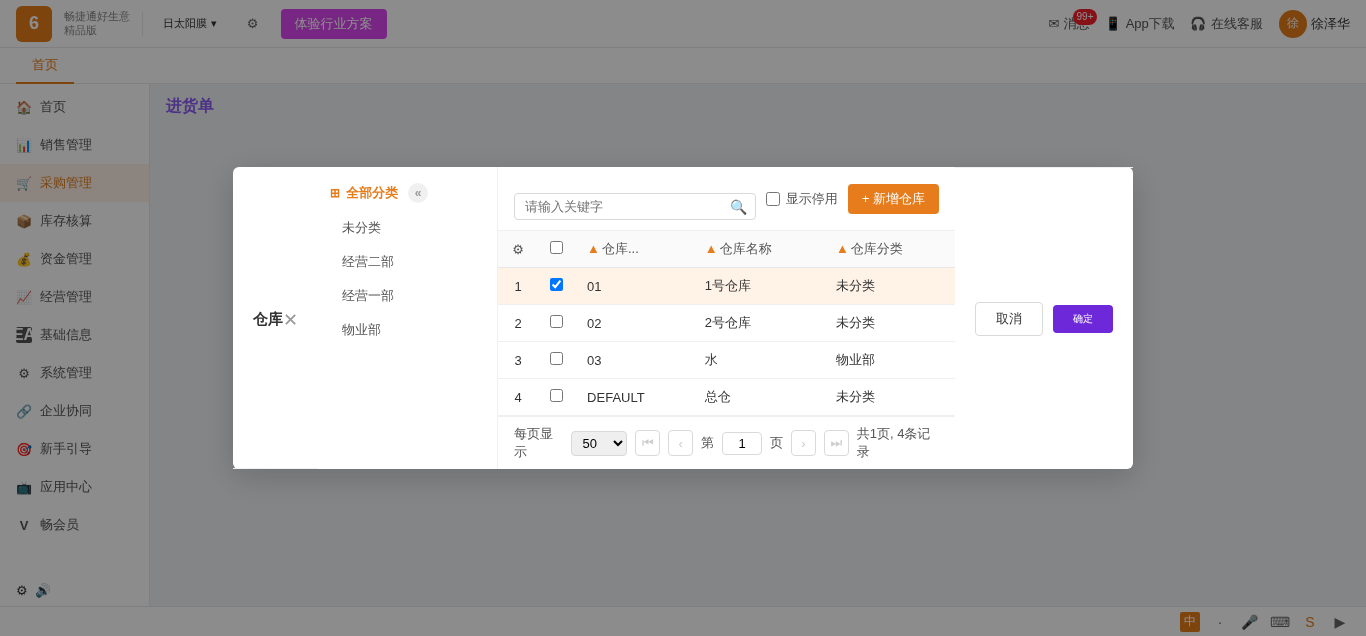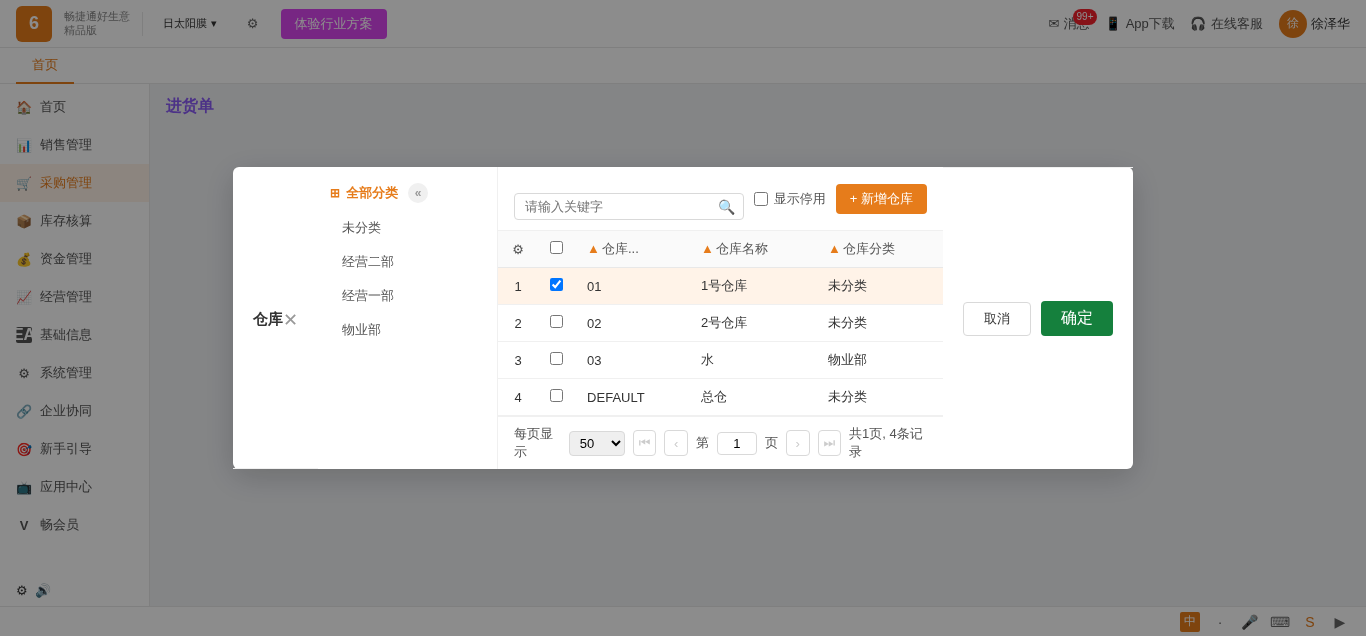--- a/index.html
+++ b/index.html
@@ -77,21 +77,21 @@
     
     .modal-footer-table { padding: 8px 16px; border-top: 1px solid #f0f0f0; display: flex; align-items: center; justify-content: center; gap: 8px; font-size: 13px; color: #555; }
     .pagination-select { border: 1px solid #d9d9d9; border-radius: 4px; padding: 3px 6px; font-size: 13px; }
     .page-btn { width: 26px; height: 26px; border: 1px solid #d9d9d9; border-radius: 4px; background: #fff; cursor: pointer; display: flex; align-items: center; justify-content: center; color: #555; font-size: 13px; }
     .page-btn.disabled { color: #ccc; cursor: not-allowed; }
     .page-input { width: 40px; border: 1px solid #d9d9d9; border-radius: 4px; padding: 3px 6px; text-align: center; font-size: 13px; }
 
     
     .modal-actions { padding: 12px 20px; display: flex; align-items: center; justify-content: flex-end; gap: 10px; border-top: 1px solid #f0f0f0; }
     .btn-cancel { background: #fff; color: #333; border: 1px solid #d9d9d9; border-radius: 4px; padding: 7px 20px; font-size: 13px; cursor: pointer; }
-    .btn-confirm { background: #15803d; color: #fff; border: none; border-radius: 4px; padding: 7px 20px; font-size: 16px; cursor: pointer; }
+    .btn-confirm { background: #6d28d9; color: #fff; border: none; border-radius: 4px; padding: 7px 20px; font-size: 10px; cursor: pointer; }
 
     
     .bottombar { position: fixed; bottom: 0; left: 0; right: 0; height: 30px; background: #fff; border-top: 1px solid #e8e8e8; display: flex; align-items: center; justify-content: flex-end; padding: 0 16px; gap: 10px; z-index: 50; }
     .bottombar-icon { width: 20px; height: 20px; display: flex; align-items: center; justify-content: center; cursor: pointer; color: #666; font-size: 14px; }
   </style>
 </head>
 <body>
 
 <div class="topbar">
   <div class="topbar-logo">

